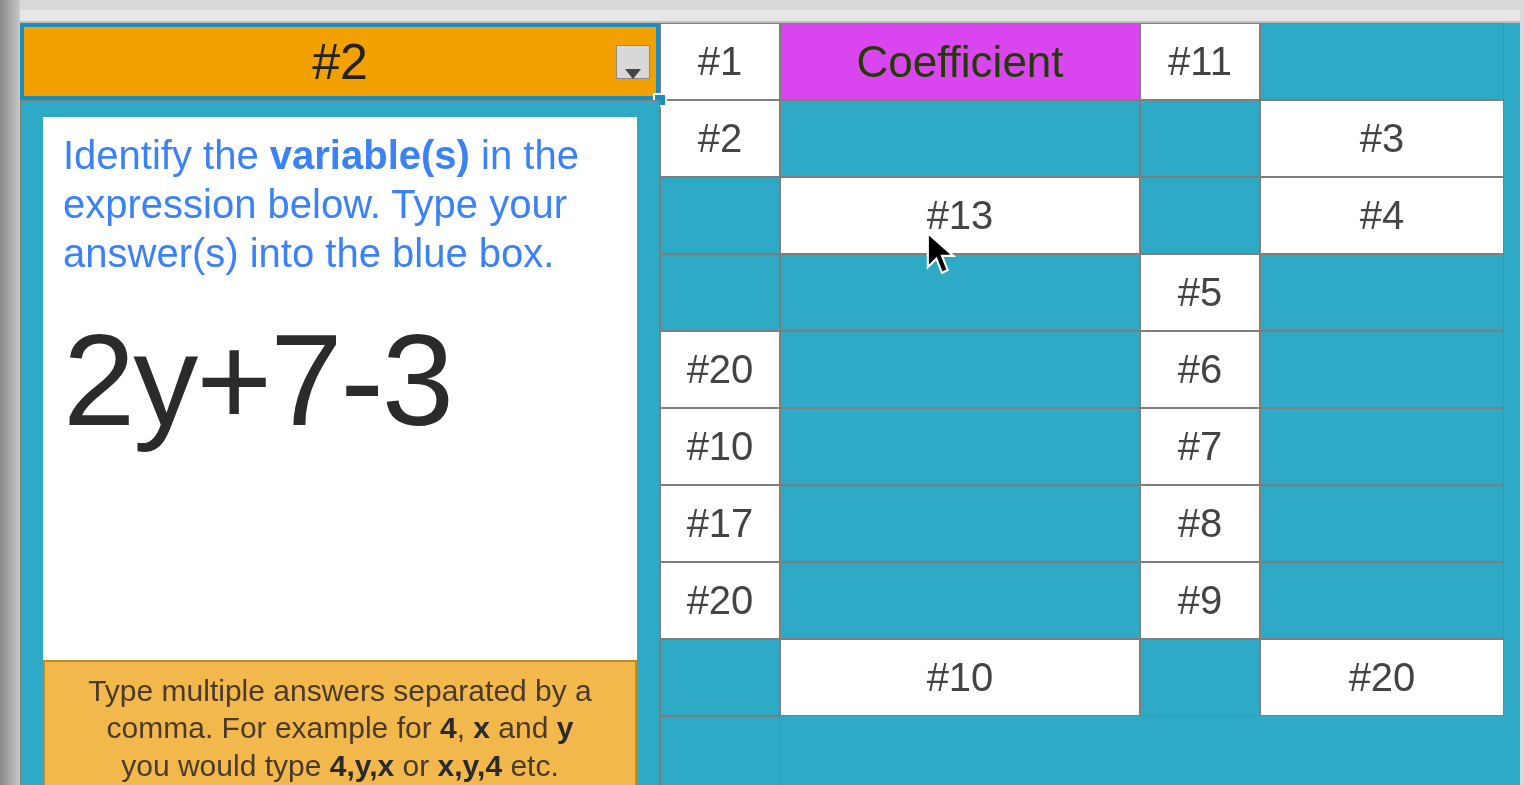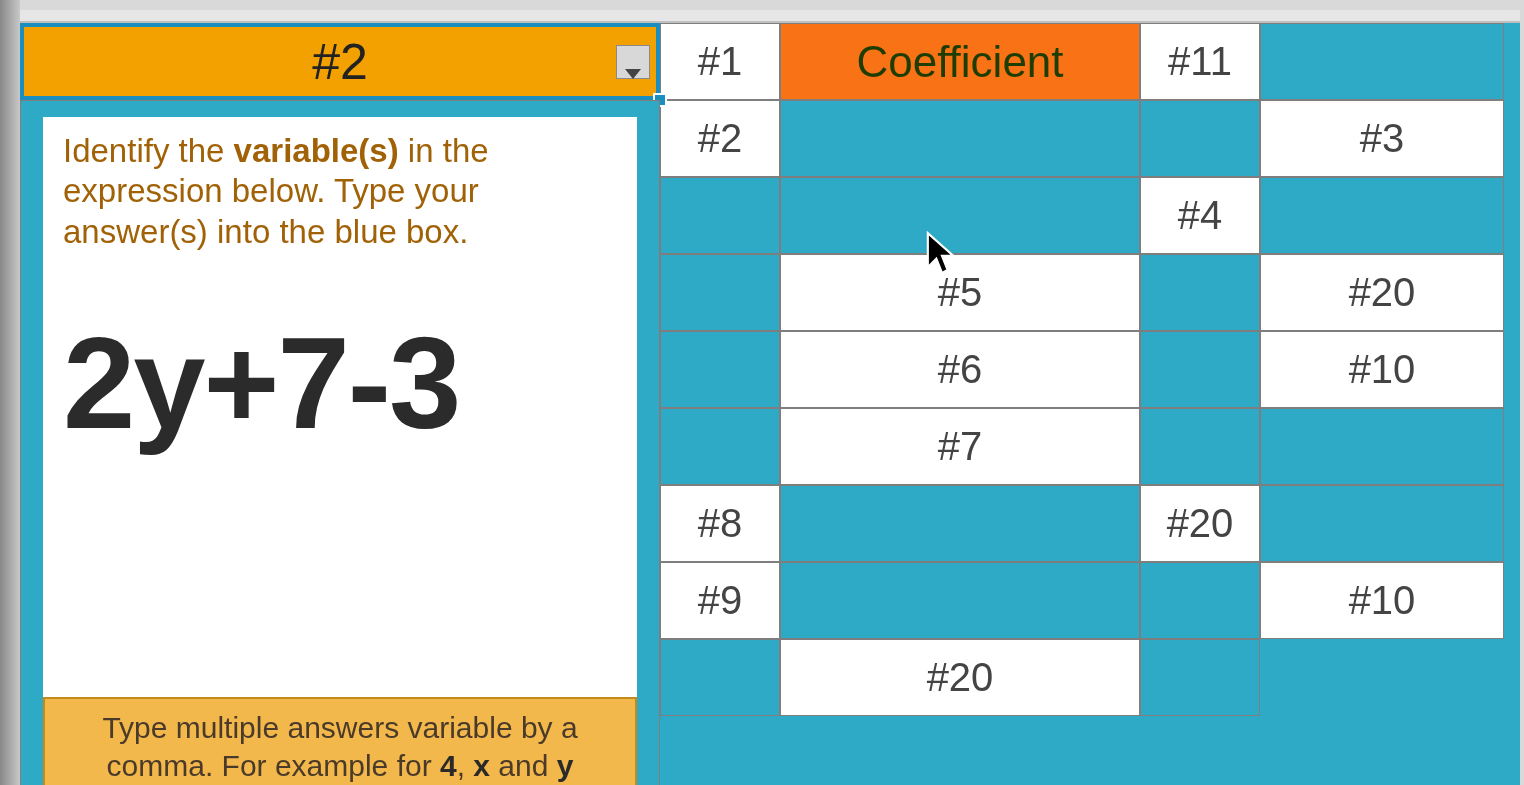--- a/index.html
+++ b/index.html
@@ -38,21 +38,21 @@
     background: #ffffff;
   }
   .cell.num {
     font-weight: 400;
     color: #444;
   }
   .cell.blue {
     background: #2ea9c6;
   }
   .cell.green {
-    background: #f97316;
+    background: #d946ef;
     color: #1f3d00;
     font-size: 44px;
   }
   
   .sel-wrap {
     grid-column: 1;
     grid-row: 1;
     position: relative;
     padding: 0;
     border: none;
@@ -104,32 +104,32 @@
     padding: 16px 22px 0 22px;
   }
   .panel {
     background: #ffffff;
     width: 100%;
     height: 100%;
     position: relative;
     padding: 14px 20px 0 20px;
   }
   .instr {
-    font-size: 33px;
+    font-size: 40px;
     line-height: 1.22;
-    color: #a16207;
+    color: #3b82f6;
     font-weight: 400;
   }
   .instr b { font-weight: 700; }
   .expr {
     font-size: 130px;
     color: #2b2b2b;
-    margin-top: 56px;
+    margin-top: 28px;
     letter-spacing: -2px;
-    font-weight: 700;
+    font-weight: 400;
   }
   .hint {
     position: absolute;
     left: 0;
     right: 0;
     bottom: 0;
     background: #f2b84b;
     border: 2px solid #c28a1a;
     color: #4a3a2a;
     font-size: 30px;
@@ -192,36 +192,42 @@
     <div class="cell blue"></div>
 
     <div class="panel-wrap">
       <div class="panel">
         <div class="instr">
           <span>Identify the </span><b>variable(s)</b><span> in the expression below. Type your answer(s) into the blue box.</span>
         </div>
         <div class="expr">2y+7-3</div>
         <div class="hint">
           <div>
-            <span>Type multiple answers variable by a comma. For example for </span><b>4</b><span>, </span><b>x</b><span> and </span><b>y</b>
+            <span>Type multiple answers separated by a comma. For example for </span><b>4</b><span>, </span><b>x</b><span> and </span><b>y</b>
+          </div>
+          <div>
+            <span>you would type </span><b>4,y,x</b><span> or </span><b>x,y,4</b><span> etc.</span>
           </div>
         </div>
       </div>
     </div>
 
     <div class="cell num">
         <span>#2</span>
       </div>
     <div class="cell blue"></div>
     <div class="cell blue"></div>
 
     <div class="cell num">
         <span>#3</span>
       </div>
     <div class="cell blue"></div>
+    <div class="cell num">
+        <span>#13</span>
+      </div>
     <div class="cell blue"></div>
 
     <div class="cell num">
         <span>#4</span>
       </div>
     <div class="cell blue"></div>
     <div class="cell blue"></div>
 
     <div class="cell num">
         <span>#5</span>
@@ -238,20 +244,23 @@
     <div class="cell blue"></div>
     <div class="cell num">
         <span>#10</span>
       </div>
     <div class="cell blue"></div>
 
     <div class="cell num">
         <span>#7</span>
       </div>
     <div class="cell blue"></div>
+    <div class="cell num">
+        <span>#17</span>
+      </div>
     <div class="cell blue"></div>
 
     <div class="cell num">
         <span>#8</span>
       </div>
     <div class="cell blue"></div>
     <div class="cell num">
         <span>#20</span>
       </div>
     <div class="cell blue"></div>

